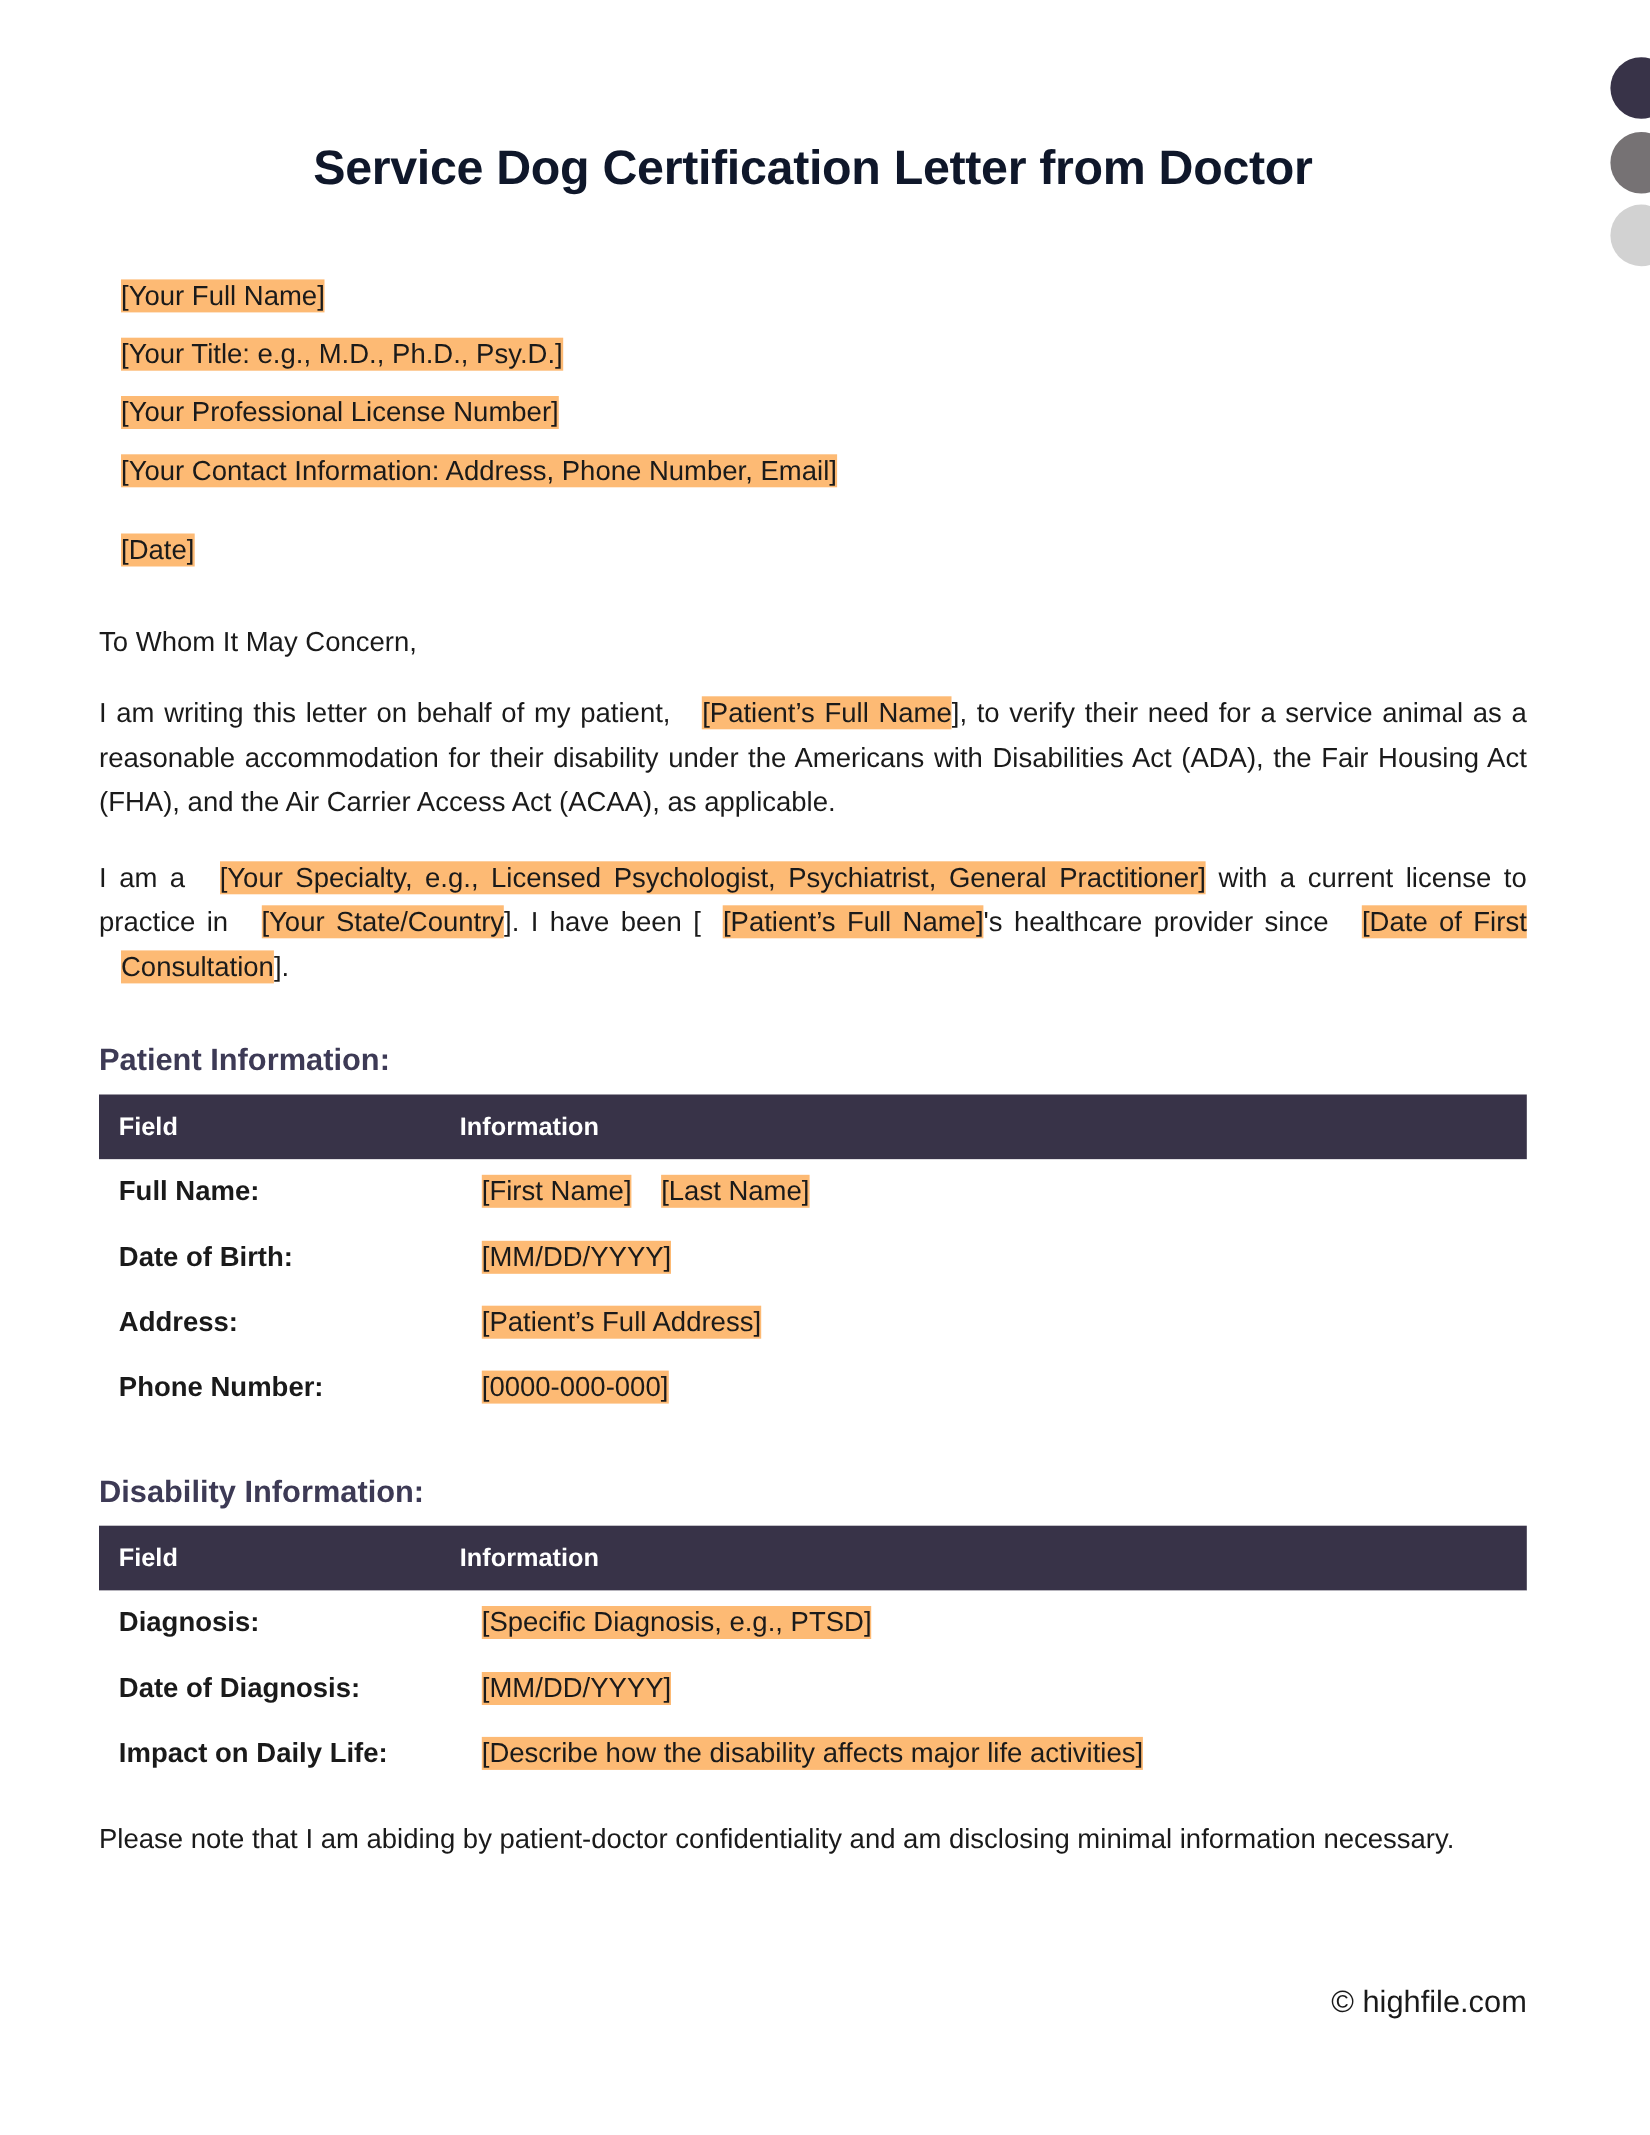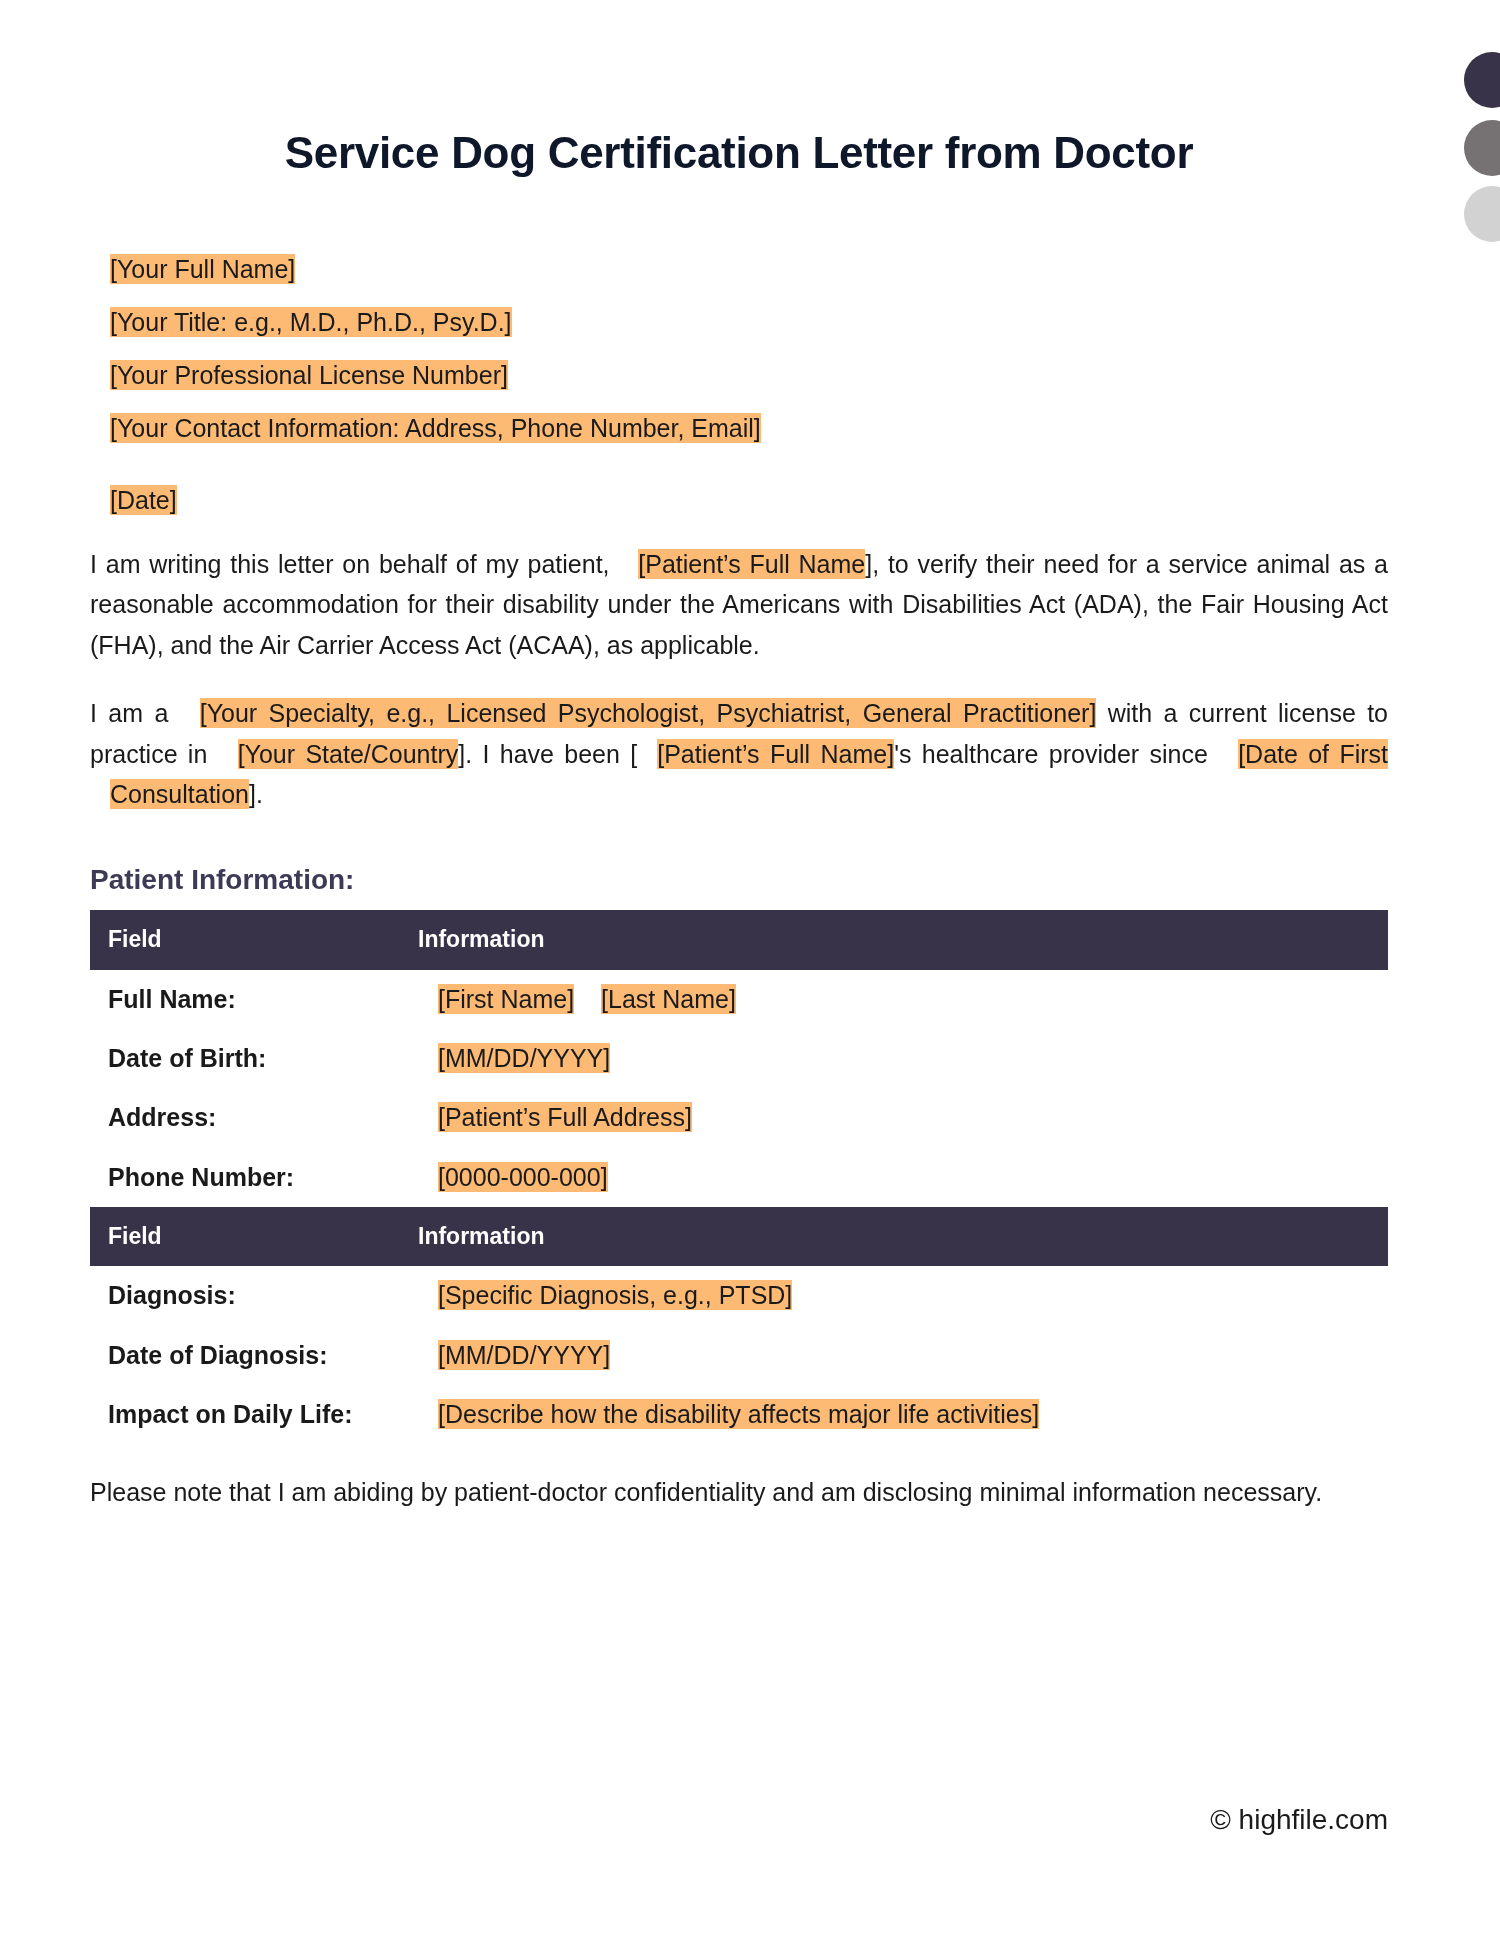--- a/index.html
+++ b/index.html
@@ -165,20 +165,21 @@
 
   <div class="addr-block">
     <div class="addr-line"><span class="hl">[Your Full Name]</span></div>
     <div class="addr-line"><span class="hl">[Your Title: e.g., M.D., Ph.D., Psy.D.]</span></div>
     <div class="addr-line"><span class="hl">[Your Professional License Number]</span></div>
     <div class="addr-line"><span class="hl">[Your Contact Information: Address, Phone Number, Email]</span></div>
   </div>
 
   <div class="date-line"><span class="hl">[Date]</span></div>
 
+  <div class="salutation">To Whom It May Concern,</div>
 
   <p class="body-par"><span>I am writing this letter on behalf of my patient, </span><span class="hl">[Patient’s Full Name</span><span>], to verify their need for a service animal as a reasonable accommodation for their disability under the Americans with Disabilities Act (ADA), the Fair Housing Act (FHA), and the Air Carrier Access Act (ACAA), as applicable.</span></p>
 
   <p class="body-par"><span>I am a </span><span class="hl">[Your Specialty, e.g., Licensed Psychologist, Psychiatrist, General Practitioner]</span><span> with a current license to practice in </span><span class="hl">[Your State/Country</span><span>]. I have been [</span><span class="hl">[Patient’s Full Name]</span><span>'s healthcare provider since </span><span class="hl">[Date of First Consultation</span><span>].</span></p>
 
   <h2 class="section-head">Patient Information:</h2>
 
   <table class="info-table">
     <thead>
       <tr>
@@ -199,20 +200,21 @@
         <td class="cell-field">Address:</td>
         <td class="cell-info"><span class="hl">[Patient’s Full Address]</span></td>
       </tr>
       <tr>
         <td class="cell-field">Phone Number:</td>
         <td class="cell-info"><span class="hl">[0000-000-000]</span></td>
       </tr>
     </tbody>
   </table>
 
+  <h2 class="section-head">Disability Information:</h2>
 
   <table class="info-table">
     <thead>
       <tr>
         <th class="col-field">Field</th>
         <th class="col-info">Information</th>
       </tr>
     </thead>
     <tbody>
       <tr>

